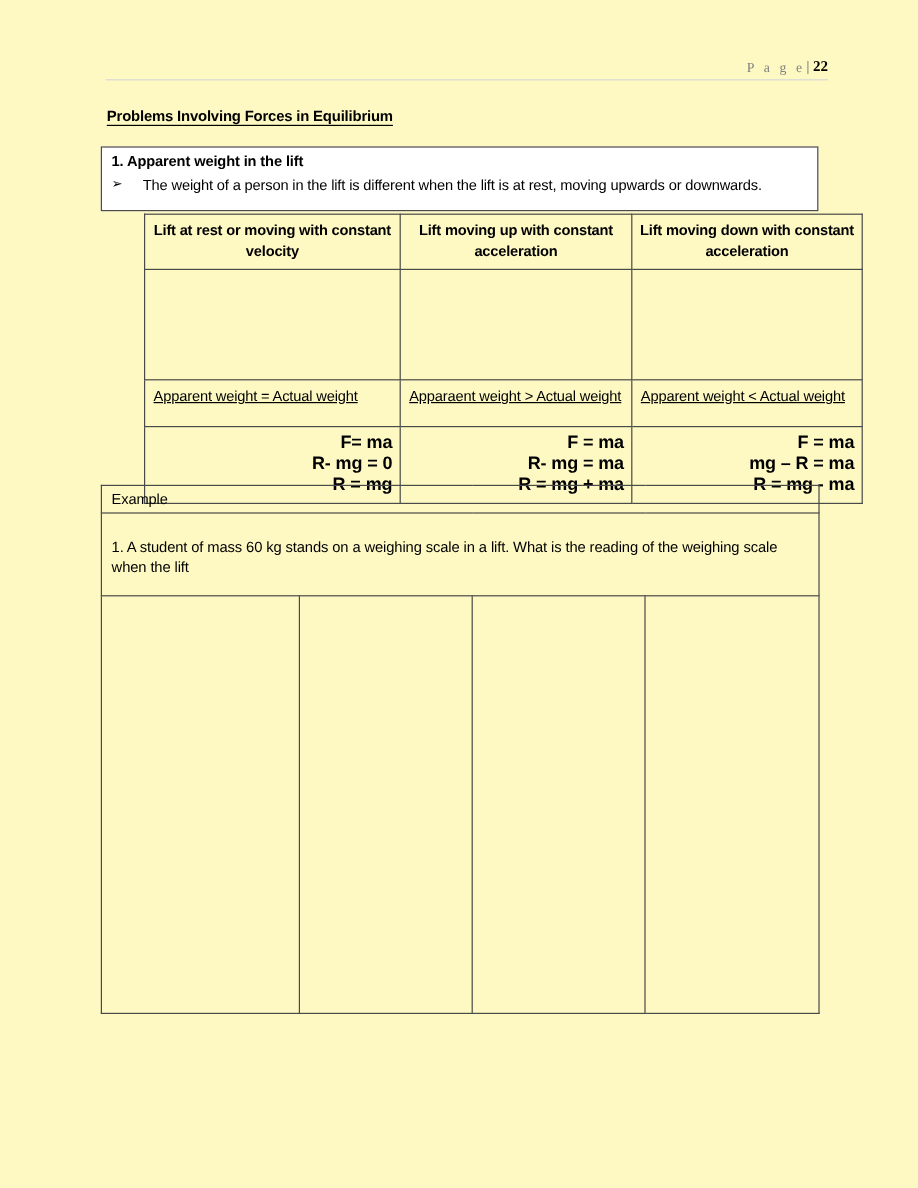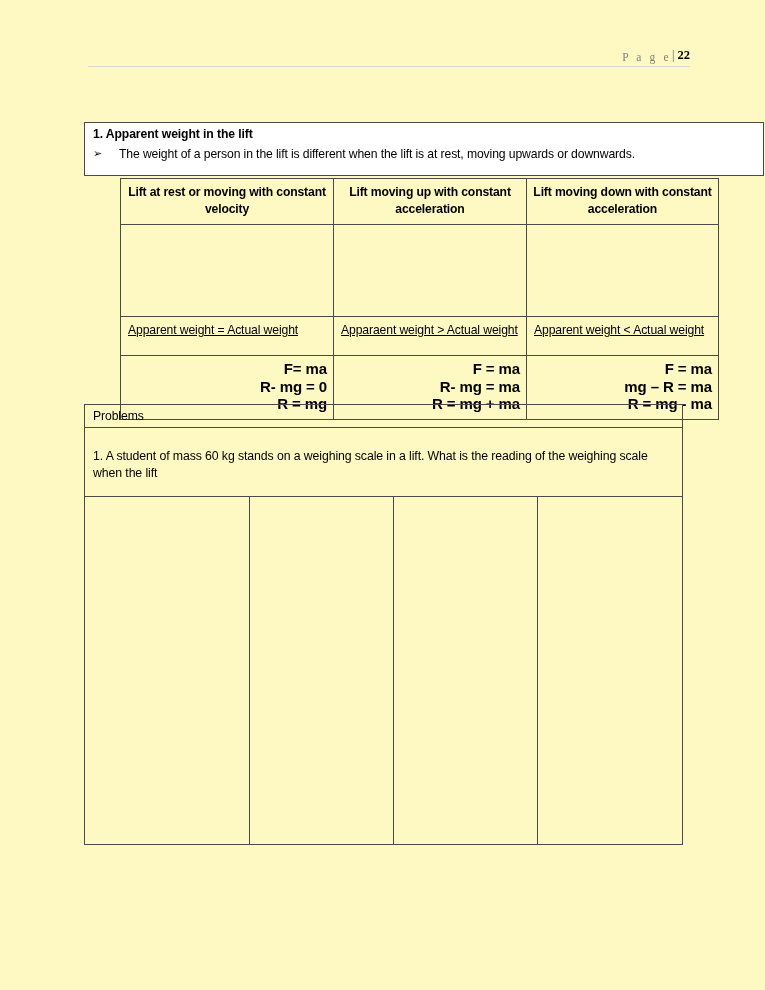--- a/index.html
+++ b/index.html
@@ -74,21 +74,21 @@
   .box {
     position: absolute;
     border: 1px solid #4a4a4a;
     background: #ffffff;
   }
 
   
   #intro-box {
     left: 84px;
     top: 122px;
-    width: 680px;
+    width: 598px;
     height: 54px;
   }
   .intro-head {
     position: absolute;
     left: 8px;
     top: 4px;
     font-size: 12.2px;
     font-weight: bold;
     letter-spacing: -0.1px;
     white-space: nowrap;
@@ -215,20 +215,21 @@
 <body>
 
 <div class="page">
 
   <div class="doc-header">
     <span class="page-word">P a g e</span>
     <span class="page-sep">|</span>
     <span class="page-num">22</span>
   </div>
 
+  <div class="section-title">Problems Involving Forces in Equilibrium</div>
 
   <div class="box" id="intro-box">
     <div class="intro-head">1. Apparent weight in the lift</div>
     <div class="intro-bullet-row">
       <span class="bullet-glyph">➢</span>
       <span class="bullet-text">The weight of a person in the lift is different when the lift is at rest, moving upwards or downwards.</span>
     </div>
   </div>
 
   <table id="compare-table">
@@ -263,21 +264,21 @@
 
   <table id="example-table">
     <colgroup>
       <col class="qcol-a">
         <col class="qcol-b">
         <col class="qcol-c">
         <col class="qcol-d">
     </colgroup>
     <tbody>
       <tr>
-        <td class="ex-label" colspan="4">Problems</td>
+        <td class="ex-label" colspan="4">Example</td>
       </tr>
       <tr>
         <td class="ex-question" colspan="4">1. A student of mass 60 kg stands on a weighing scale in a lift. What is the reading of the weighing scale when the lift</td>
       </tr>
       <tr>
         <td class="opt-blank"></td>
         <td class="opt-blank"></td>
         <td class="opt-blank"></td>
         <td class="opt-blank"></td>
       </tr>

